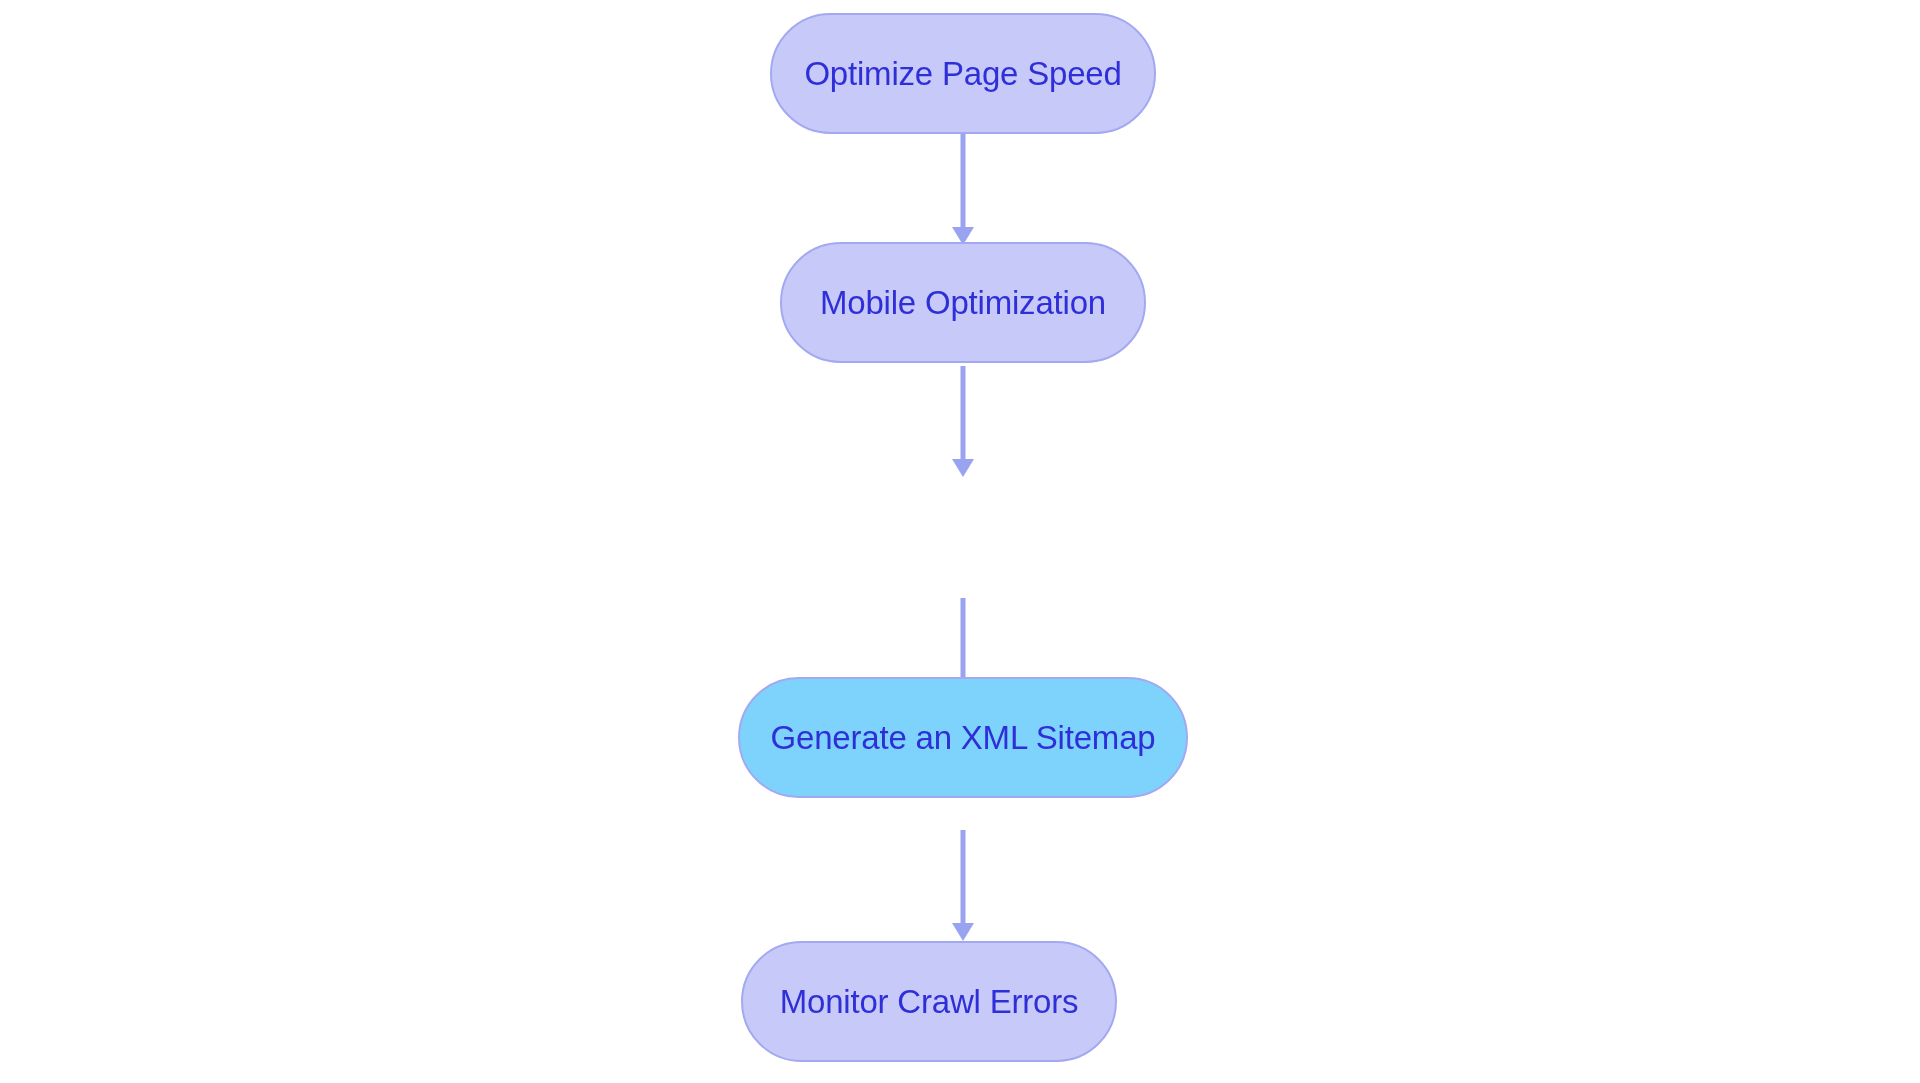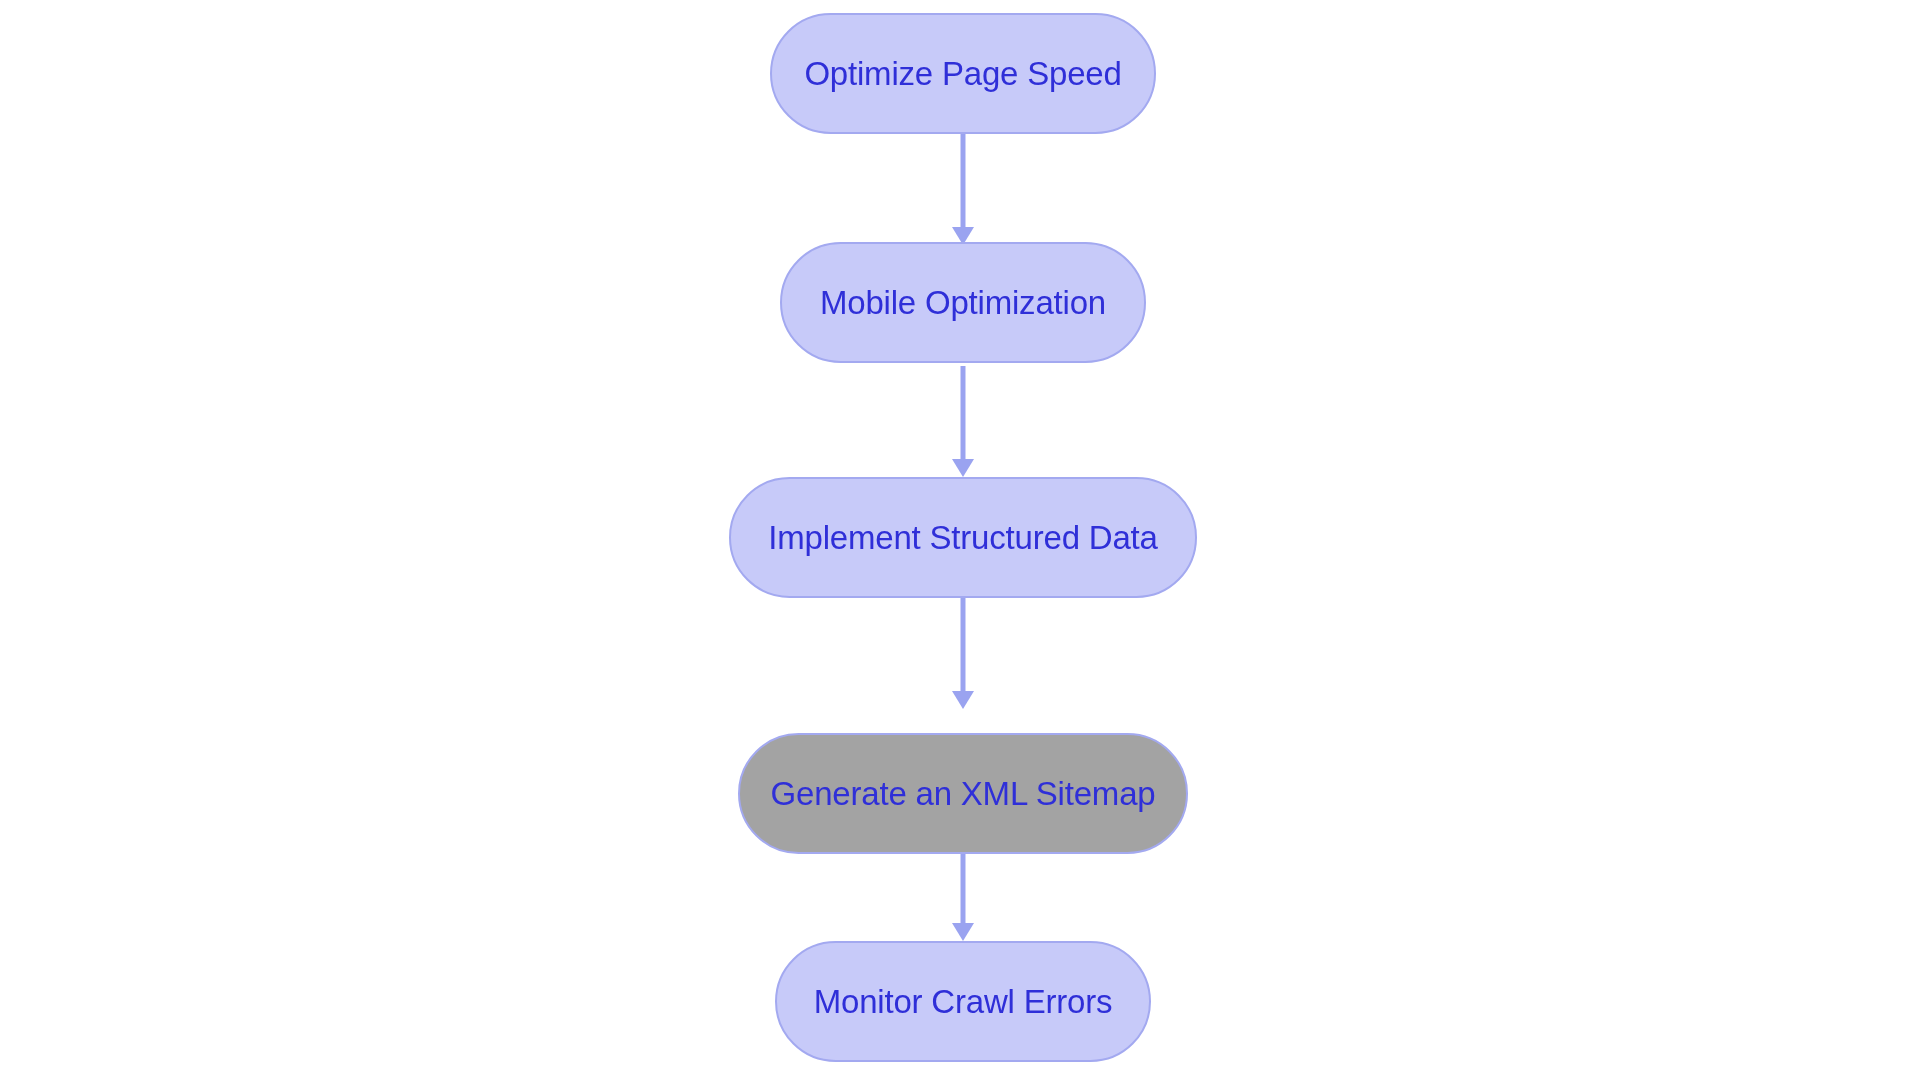--- a/index.html
+++ b/index.html
@@ -82,22 +82,19 @@
         <line x1="11" y1="0" x2="11" y2="94" stroke="#9aa3f0" stroke-width="5"></line>
         <polygon points="0,93 22,93 11,111" fill="#9aa3f0"></polygon>
       </svg>
     </div>
     <div class="node" style="left: 770px; top: 13px; width: 386px; height: 121px; background: rgb(199, 202, 249); border-color: rgb(163, 169, 240); border-width: 2px;">
       <span class="node-label" style="color: rgb(47, 47, 216); font-size: 33px;">Optimize Page Speed</span>
     </div>
     <div class="node" style="left: 780px; top: 242px; width: 366px; height: 121px; background: rgb(199, 202, 249); border-color: rgb(163, 169, 240); border-width: 2px;">
       <span class="node-label" style="color: rgb(47, 47, 216); font-size: 33px;">Mobile Optimization</span>
     </div>
-    <div class="node" style="left: 729px; top: 477px; width: 468px; height: 121px; background: rgb(199, 202, 249); border-color: rgb(163, 169, 240); border-width: 2px;">
-      <span class="node-label" style="color: rgb(47, 47, 216); font-size: 33px;">Implement Structured Data</span>
-    </div>
-    <div class="node" style="left: 738px; top: 733px; width: 450px; height: 121px; background: #a3a3a3; border-color: rgb(163, 169, 240); border-width: 2px;">
+    <div class="node" style="left: 738px; top: 677px; width: 450px; height: 121px; background: #7dd3fc; border-color: rgb(163, 169, 240); border-width: 2px;">
       <span class="node-label" style="color: rgb(47, 47, 216); font-size: 33px;">Generate an XML Sitemap</span>
     </div>
-    <div class="node" style="left: 775px; top: 941px; width: 376px; height: 121px; background: rgb(199, 202, 249); border-color: rgb(163, 169, 240); border-width: 2px;">
+    <div class="node" style="left: 741px; top: 941px; width: 376px; height: 121px; background: rgb(199, 202, 249); border-color: rgb(163, 169, 240); border-width: 2px;">
       <span class="node-label" style="color: rgb(47, 47, 216); font-size: 33px;">Monitor Crawl Errors</span>
     </div>
   </div>
 
 </body></html>

